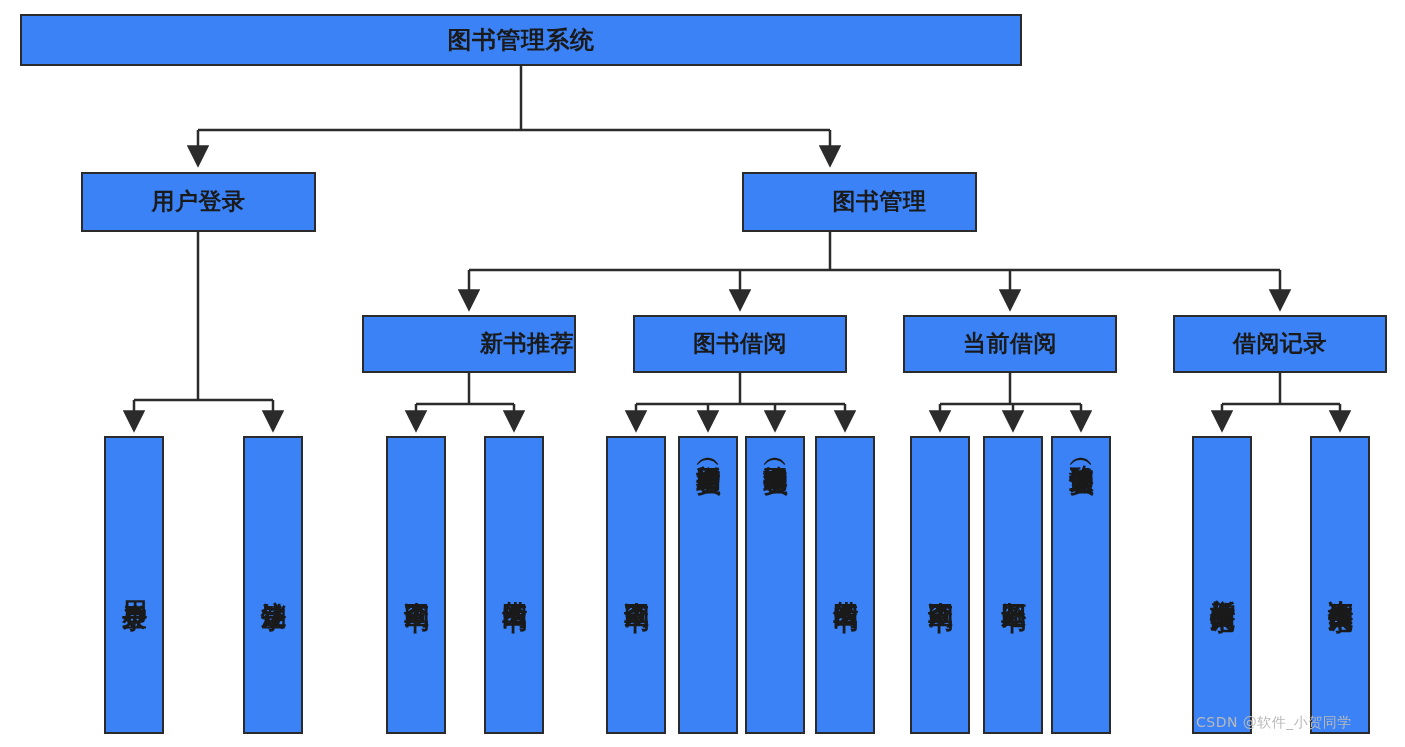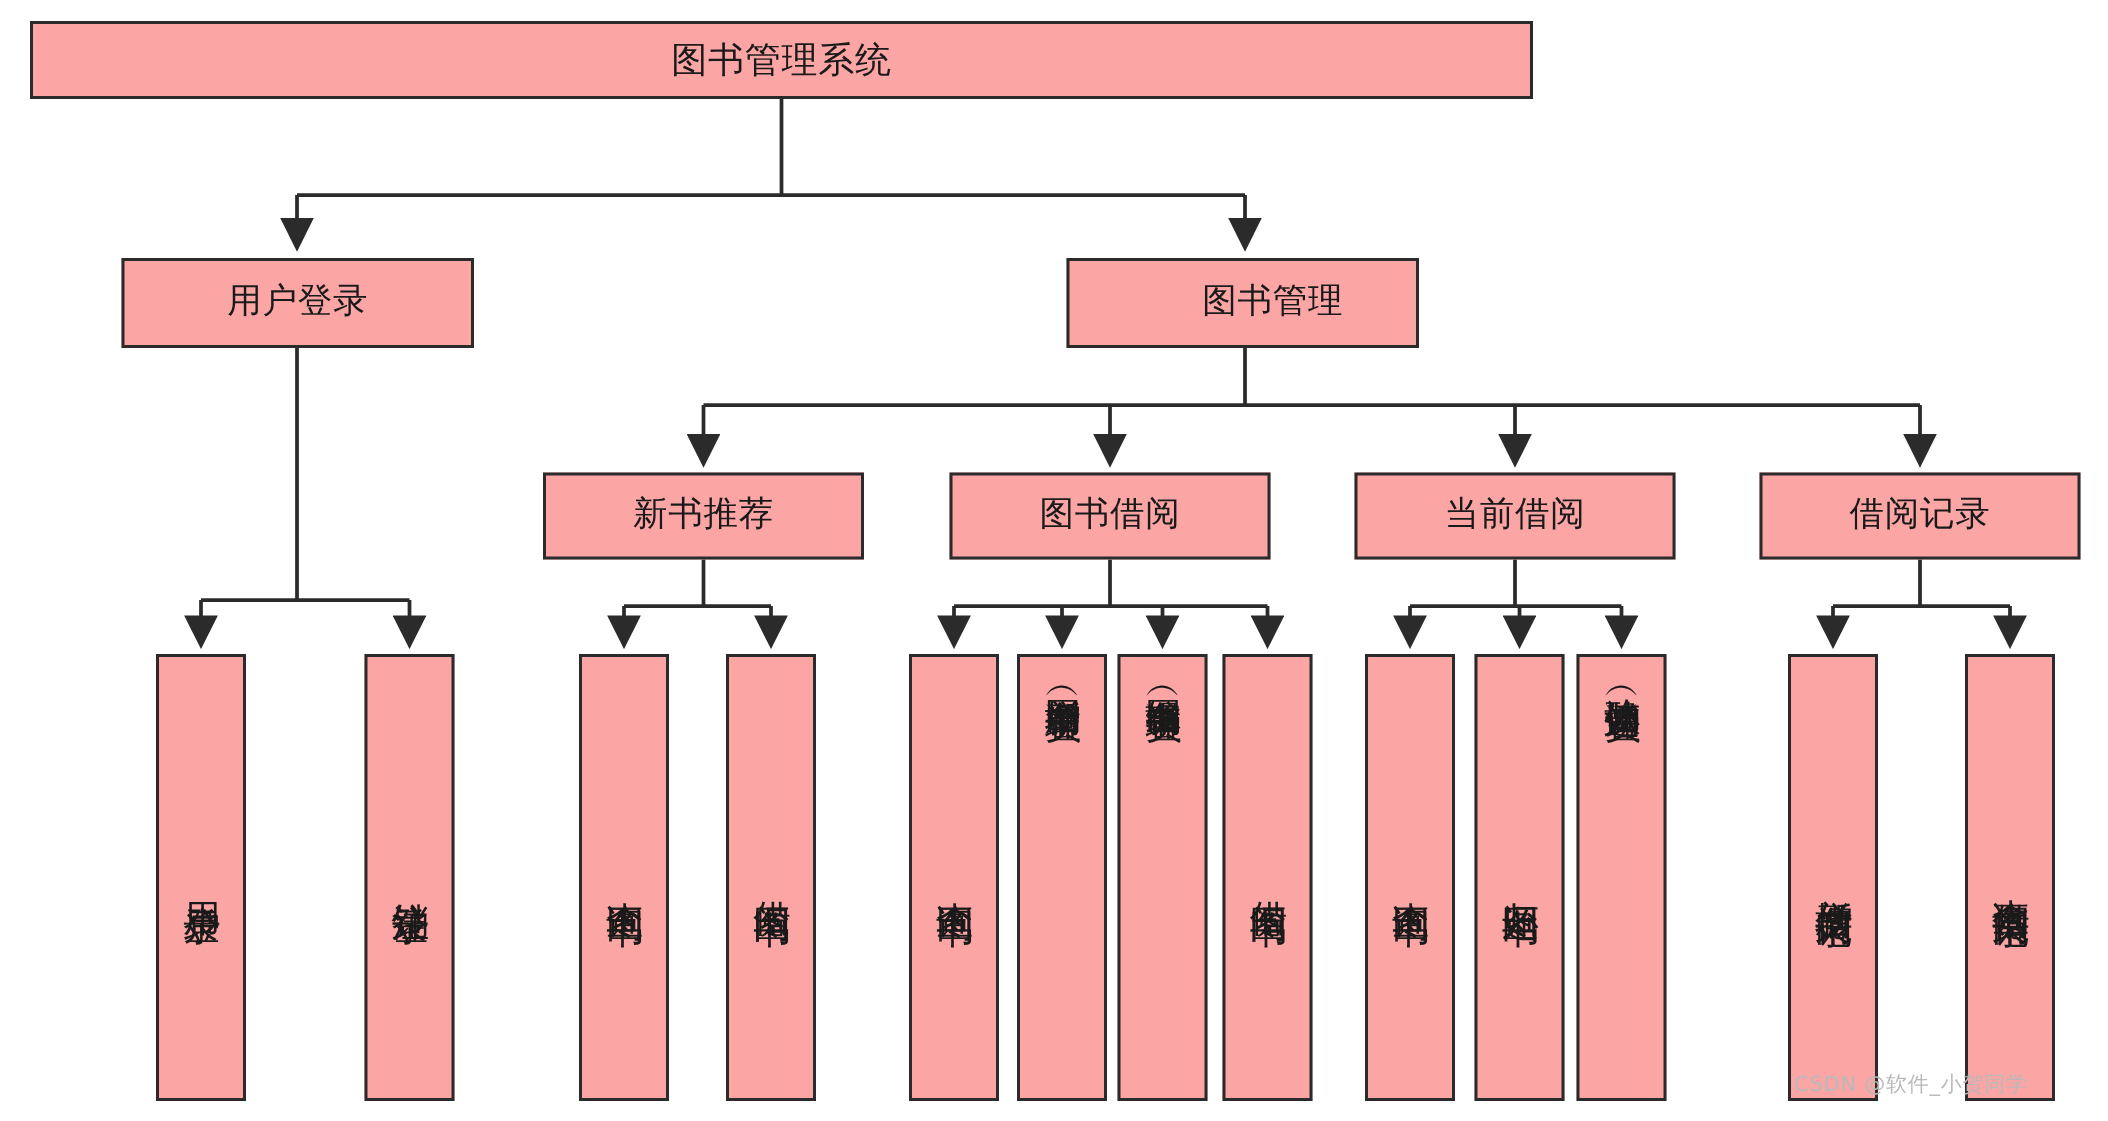--- a/index.html
+++ b/index.html
@@ -23,25 +23,26 @@
     left: 0;
     top: 0;
     width: 1405px;
     height: 747px;
     pointer-events: none;
   }
   .node {
     position: absolute;
     box-sizing: border-box;
     border: 2.5px solid #2b2b2b;
-    background: #fca5a5;
+    background: #3b82f6;
     display: flex;
     align-items: center;
     justify-content: center;
     color: #1a1a1a;
+    font-weight: bold;
   }
   .node-label {
     display: block;
     text-align: center;
     line-height: 1.02;
     letter-spacing: 0.5px;
   }
   
   .node.h .node-label {
     writing-mode: horizontal-tb;
@@ -134,25 +135,25 @@
     </g>
   </svg>
 
   <div class="node h root" style="left:20px; top:14px; width:1002px; height:52px;">
     <span class="node-label">图书管理系统</span>
   </div>
 
   <div class="node h" style="left:81px; top:172px; width:235px; height:60px;">
     <span class="node-label">用户登录</span>
   </div>
-  <div class="node h" style="left:711px; top:172px; width:235px; height:60px;padding-left:40px;">
+  <div class="node h" style="left:742px; top:172px; width:235px; height:60px;padding-left:40px;">
     <span class="node-label">图书管理</span>
   </div>
 
-  <div class="node h" style="left:362px; top:315px; width:214px; height:58px;">
+  <div class="node h" style="left:362px; top:315px; width:214px; height:58px;justify-content:flex-end;">
     <span class="node-label">新书推荐</span>
   </div>
   <div class="node h" style="left:633px; top:315px; width:214px; height:58px;">
     <span class="node-label">图书借阅</span>
   </div>
   <div class="node h" style="left:1173px; top:315px; width:214px; height:58px;">
     <span class="node-label">借阅记录</span>
   </div>
   <div class="node h" style="left:903px; top:315px; width:214px; height:58px;">
     <span class="node-label">当前借阅</span>

